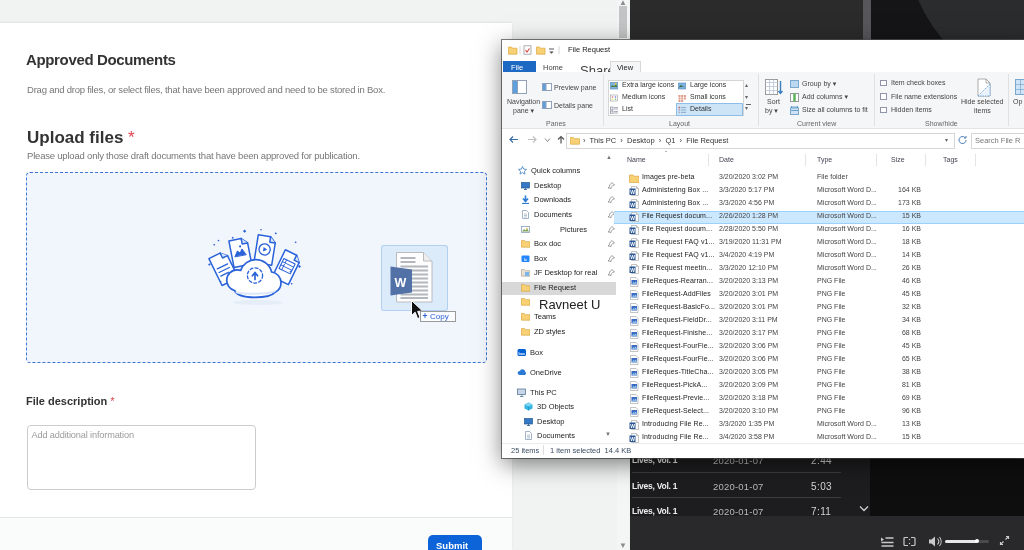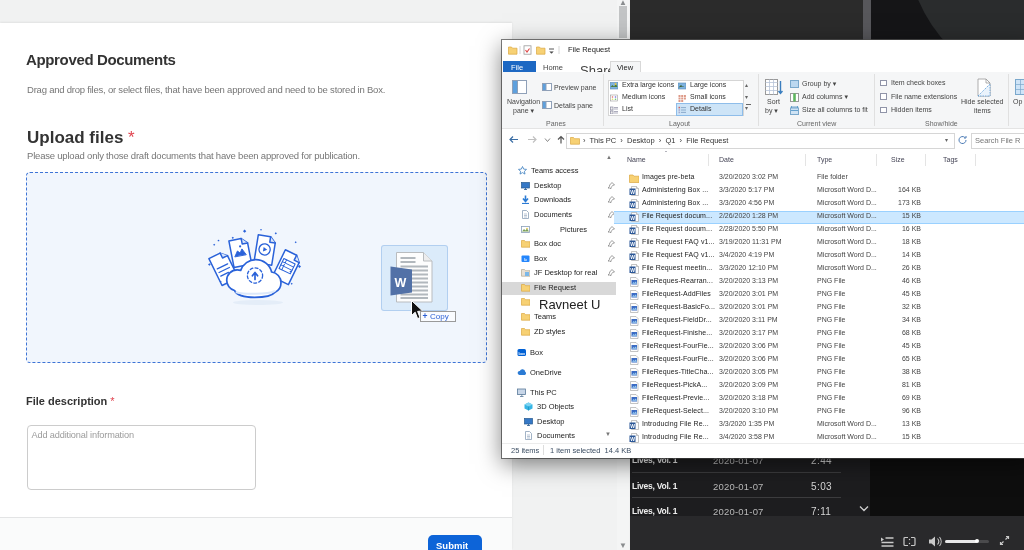--- a/index.html
+++ b/index.html
@@ -333,21 +333,21 @@
  <div class="ab" style="left:423px;top:114px;width:1px;height:12px;background:#e4e4e4;"></div>
  <div class="ab" style="left:473px;top:114px;width:1px;height:12px;background:#e4e4e4;"></div>
  <div class="tx" style="left:104px;top:114px;font-size:6px;color:#777;">▲</div>
  <div class="tx" style="left:103px;top:391px;font-size:6px;color:#777;">▼</div>
 </div>
 <div class="ab" style="left:502px;top:40px;width:530px;height:418px;overflow:hidden;">
  <div class="ab" style="left:0;top:241.5px;width:114px;height:13px;background:#d8d8d8;"></div>
  <svg class="ab" style="left:16px;top:126px;" width="9" height="9" viewBox="0 0 9 9">
       <path d="M4.5 0.5 l1.2 2.6 2.8.3 -2.1 1.9 .6 2.8 -2.5-1.5 -2.5 1.5 .6-2.8 -2.1-1.9 2.8-.3z" fill="#fff" stroke="#3a7ebf" stroke-width="0.8"></path>
     </svg>
- <div class="tx" style="left:29px;top:125.5px;font-size:7.5px;color:#222;">Teams access</div>
+ <div class="tx" style="left:29px;top:125.5px;font-size:7.5px;color:#222;">Quick columns</div>
  <svg class="ab" style="left:19px;top:141px;" width="9" height="9" viewBox="0 0 9 9">
       <rect x="0.5" y="1.5" width="8" height="5.5" fill="#3578c6" stroke="#26598f" stroke-width="0.7"></rect>
       <path d="M3 8.5 h3 M4.5 7 v1.5" stroke="#26598f" stroke-width="0.8"></path>
     </svg>
  <div class="tx" style="left:32px;top:140.5px;font-size:7.5px;color:#222;">Desktop</div>
  <svg class="ab" style="left:106px;top:142px;" width="7" height="7" viewBox="0 0 7 7">
       <path d="M4 0.5 l2.5 2.5 -1.5.3 -1.8 1.8 -.5 1.9 -1.2-1.2 -1.9.5 1.8-1.8 .3-1.5z" fill="none" stroke="#777" stroke-width="0.7"></path>
     </svg>
  <svg class="ab" style="left:19px;top:155px;" width="9" height="9" viewBox="0 0 9 9">
       <path d="M4.5 0.5 v5 M2 3.5 l2.5 3 2.5-3" fill="none" stroke="#2b7bd4" stroke-width="1.6"></path>

